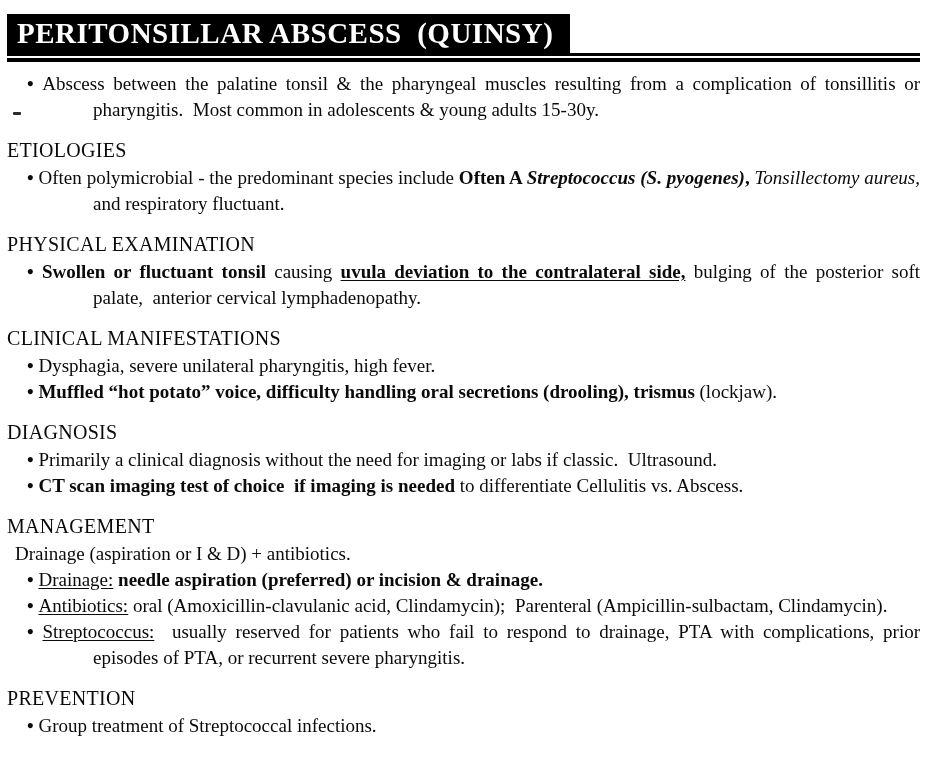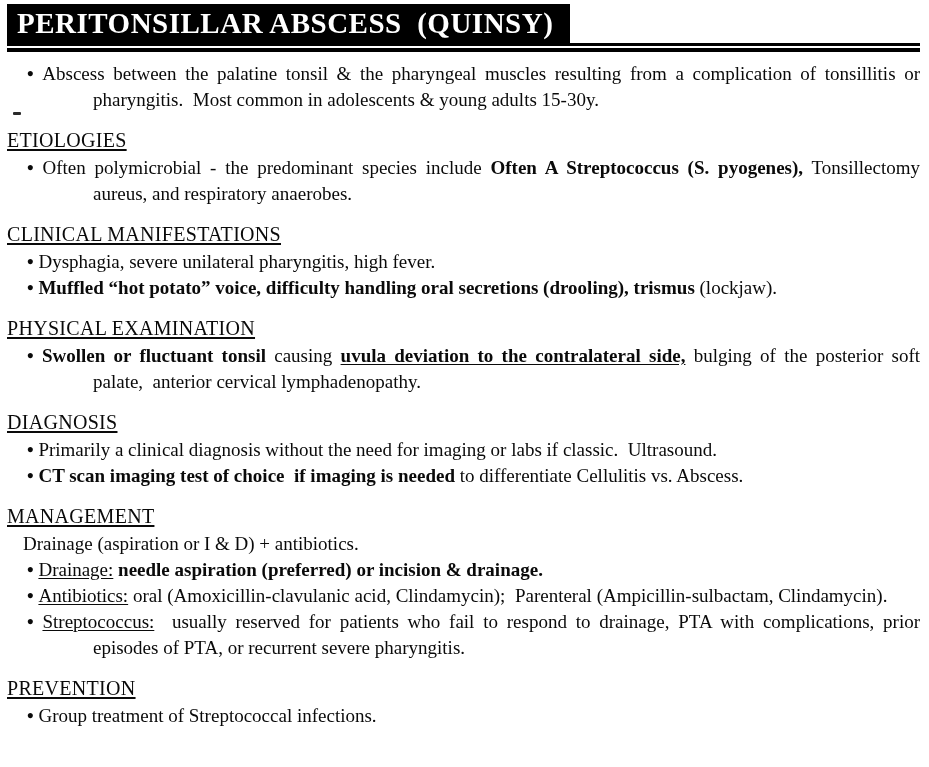--- a/index.html
+++ b/index.html
@@ -9,21 +9,21 @@
   }
   body {
     width: 929px;
     height: 767px;
     overflow: hidden;
     font-family: "Liberation Serif", "DejaVu Serif", serif;
     color: #0a0a0a;
     position: relative;
   }
   .page {
-    padding: 4px 9px 0 7px;
+    padding: 14px 9px 0 7px;
   }
   
   .title-box {
     display: inline-block;
     background: #000000;
     color: #ffffff;
     font-weight: 700;
     font-size: 29px;
     line-height: 33px;
     letter-spacing: 0.5px;
@@ -41,41 +41,40 @@
     );
   }
   
   .section { margin-top: 14px; }
   .section.intro { margin-top: 9px; }
   .heading {
     font-size: 20px;
     line-height: 26px;
     font-weight: 400;
     letter-spacing: 0.3px;
-    text-decoration: underline;
     text-underline-offset: 2px;
     margin: 0 0 2px 0;
   }
   .li, .plain {
     font-size: 19px;
     line-height: 26px;
     text-align: justify;
     margin: 0;
   }
   .li {
     margin-left: 86px;
     text-indent: -66px;
   }
   .li::before {
     content: "\2022\00a0";
     font-weight: 700;
   }
-  .plain { margin-left: 16px; }
+  .plain { margin-left: 8px; }
   .b { font-weight: 700; }
-  .i { }
+  .i { font-style: italic; }
   .u { text-decoration: underline; text-underline-offset: 2px; }
   
   .artifact {
     position: absolute;
     left: 13px;
     top: 112px;
     width: 8px;
     height: 3px;
     background: #2a2a2a;
     border-radius: 1px;
@@ -92,32 +91,32 @@
   </div>
 
   <div class="artifact"></div>
 
   <div class="section intro">
     <p class="li"><span>Abscess between the palatine tonsil &amp; the pharyngeal muscles resulting from a complication of tonsillitis or pharyngitis.&nbsp; Most common in adolescents &amp; young adults 15-30y.</span></p>
   </div>
 
   <div class="section">
     <h2 class="heading">ETIOLOGIES</h2>
-    <p class="li"><span>Often polymicrobial - the predominant species include </span><span class="b">Often A </span><span class="b i">Streptococcus (S. pyogenes)</span><span class="b">,</span><span> </span><span class="i">Tonsillectomy aureus,</span><span> and respiratory anaerobes.</span></p>
+    <p class="li"><span>Often polymicrobial - the predominant species include </span><span class="b">Often A </span><span class="b i">Streptococcus (S. pyogenes)</span><span class="b">,</span><span> </span><span class="i">Tonsillectomy aureus,</span><span> and respiratory fluctuant.</span></p>
+  </div>
+
+  <div class="section">
+    <h2 class="heading">PHYSICAL EXAMINATION</h2>
+    <p class="li"><span class="b">Swollen or fluctuant tonsil</span><span> causing </span><span class="b u">uvula deviation to the contralateral side,</span><span> bulging of the posterior soft palate,&nbsp; anterior cervical lymphadenopathy.</span></p>
   </div>
 
   <div class="section">
     <h2 class="heading">CLINICAL MANIFESTATIONS</h2>
     <p class="li"><span>Dysphagia, severe unilateral pharyngitis, high fever.</span></p>
     <p class="li"><span class="b">Muffled “hot potato” voice, difficulty handling oral secretions (drooling), trismus</span><span> (lockjaw).</span></p>
-  </div>
-
-  <div class="section">
-    <h2 class="heading">PHYSICAL EXAMINATION</h2>
-    <p class="li"><span class="b">Swollen or fluctuant tonsil</span><span> causing </span><span class="b u">uvula deviation to the contralateral side,</span><span> bulging of the posterior soft palate,&nbsp; anterior cervical lymphadenopathy.</span></p>
   </div>
 
   <div class="section">
     <h2 class="heading">DIAGNOSIS</h2>
     <p class="li"><span>Primarily a clinical diagnosis without the need for imaging or labs if classic.&nbsp; Ultrasound.</span></p>
     <p class="li"><span class="b">CT scan imaging test of choice&nbsp; if imaging is needed</span><span> to differentiate Cellulitis vs. Abscess.</span></p>
   </div>
 
   <div class="section">
     <h2 class="heading">MANAGEMENT</h2>

